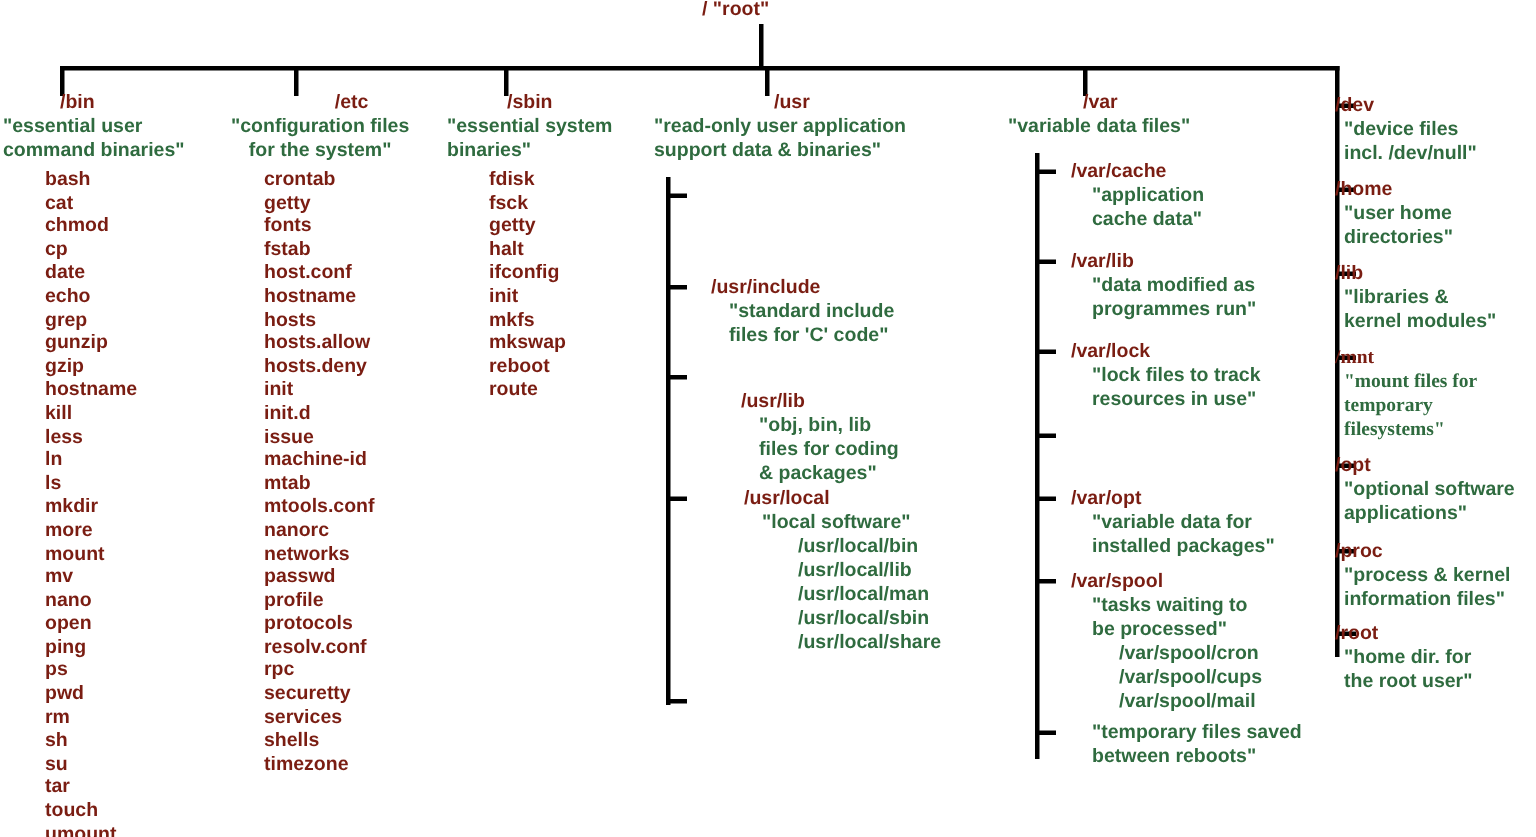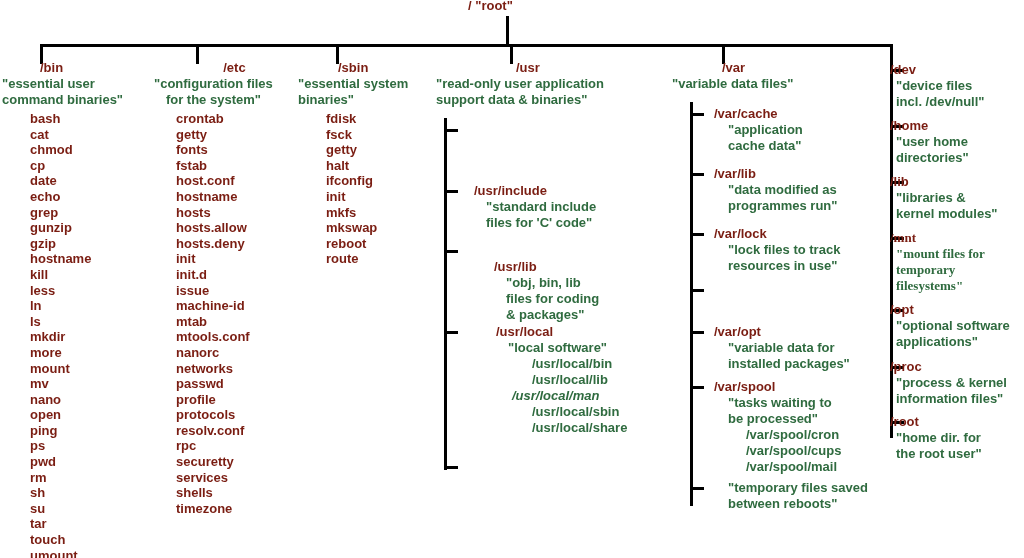--- a/index.html
+++ b/index.html
@@ -163,21 +163,21 @@
     <div class="g-desc" style="margin-left:12px;">"obj, bin, lib</div>
     <div class="g-desc" style="margin-left:12px;">files for coding</div>
     <div class="g-desc" style="margin-left:12px;">&amp; packages"</div>
   </div>
 
   <div class="grp" style="left:496px;top:324px;">
     <div class="g-dir">/usr/local</div>
     <div class="g-desc" style="margin-left:12px;">"local software"</div>
     <div class="g-sub" style="margin-left:36px;">/usr/local/bin</div>
     <div class="g-sub" style="margin-left:36px;">/usr/local/lib</div>
-    <div class="g-sub" style="margin-left:16px;font-style:italic;">/usr/local/man</div>
+    <div class="g-sub" style="margin-left:36px;">/usr/local/man</div>
     <div class="g-sub" style="margin-left:36px;">/usr/local/sbin</div>
     <div class="g-sub" style="margin-left:36px;">/usr/local/share</div>
   </div>
 
 
   <div class="grp" style="left:672px;top:60px;">
     <div class="g-dir" style="margin-left:50px;">/var</div>
     <div class="g-desc">"variable data files"</div>
   </div>
 

